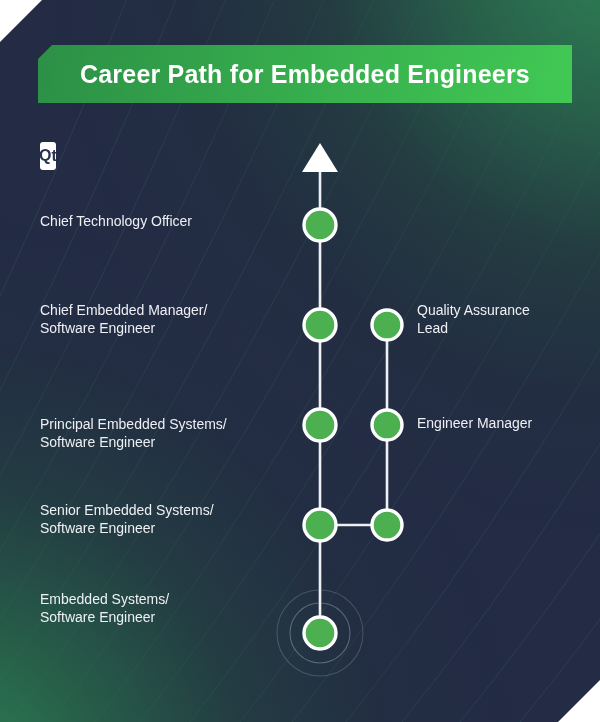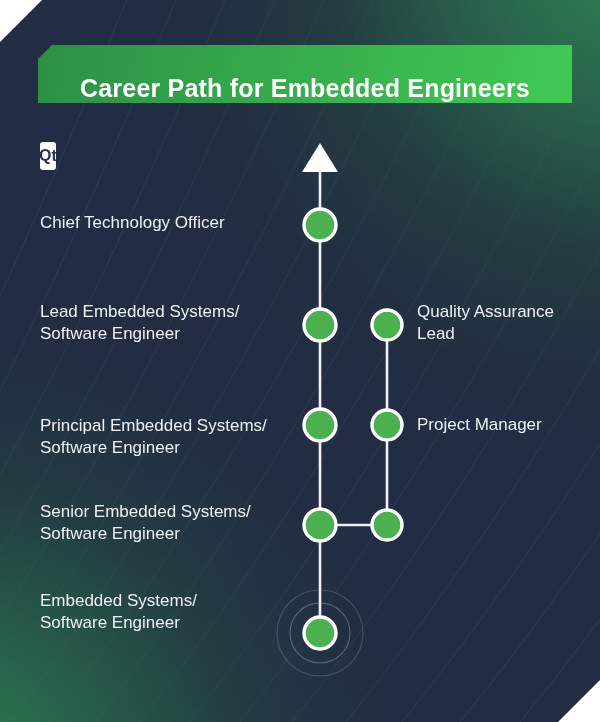--- a/index.html
+++ b/index.html
@@ -69,21 +69,21 @@
 
   
   .title-bar {
     position: absolute;
     left: 38px;
     top: 45px;
     width: 534px;
     height: 58px;
     background: linear-gradient(100deg, #2c9046 0%, #35a94c 42%, #41c954 100%);
     display: flex;
-    align-items: flex-end;
+    align-items: center;
     justify-content: center;
     clip-path: polygon(14px 0, 100% 0, 100% 100%, 0 100%, 0 14px);
   }
   .title-text {
     color: #ffffff;
     font-size: 25px;
     font-weight: bold;
     letter-spacing: 0.2px;
     white-space: nowrap;
   }
@@ -111,21 +111,21 @@
   
   .diagram {
     position: absolute;
     inset: 0;
   }
 
   
   .label {
     position: absolute;
     color: #eef0f4;
-    font-size: 17px;
+    font-size: 14px;
     font-weight: 400;
     line-height: 1.32;
     white-space: pre-line;
   }
   .label.left {
     text-align: left;
     left: 40px;
     width: 260px;
   }
   .label.right {
@@ -196,31 +196,31 @@
     <circle cx="320" cy="525" r="16" fill="#4cb050" stroke="#ffffff" stroke-width="3.4"></circle>
     <circle cx="320" cy="633" r="16" fill="#4cb050" stroke="#ffffff" stroke-width="3.4"></circle>
 
     <circle cx="387" cy="325" r="15" fill="#4cb050" stroke="#ffffff" stroke-width="3.4"></circle>
     <circle cx="387" cy="425" r="15" fill="#4cb050" stroke="#ffffff" stroke-width="3.4"></circle>
     <circle cx="387" cy="525" r="15" fill="#4cb050" stroke="#ffffff" stroke-width="3.4"></circle>
   </svg>
 
   <div class="label left" style="top:212px;">Chief Technology Officer</div>
 
-  <div class="label left" style="top:301px;">Lead Embedded Systems/
+  <div class="label left" style="top:301px;">Chief Embedded Manager/
 Software Engineer</div>
 
   <div class="label left" style="top:415px;">Principal Embedded Systems/
 Software Engineer</div>
 
   <div class="label left" style="top:501px;">Senior Embedded Systems/
 Software Engineer</div>
 
   <div class="label left" style="top:590px;">Embedded Systems/
 Software Engineer</div>
 
   <div class="label right" style="top:301px;">Quality Assurance
 Lead</div>
 
-  <div class="label right" style="top:414px;">Project Manager</div>
+  <div class="label right" style="top:414px;">Engineer Manager</div>
 
 
 </div>
 
 </body></html>

